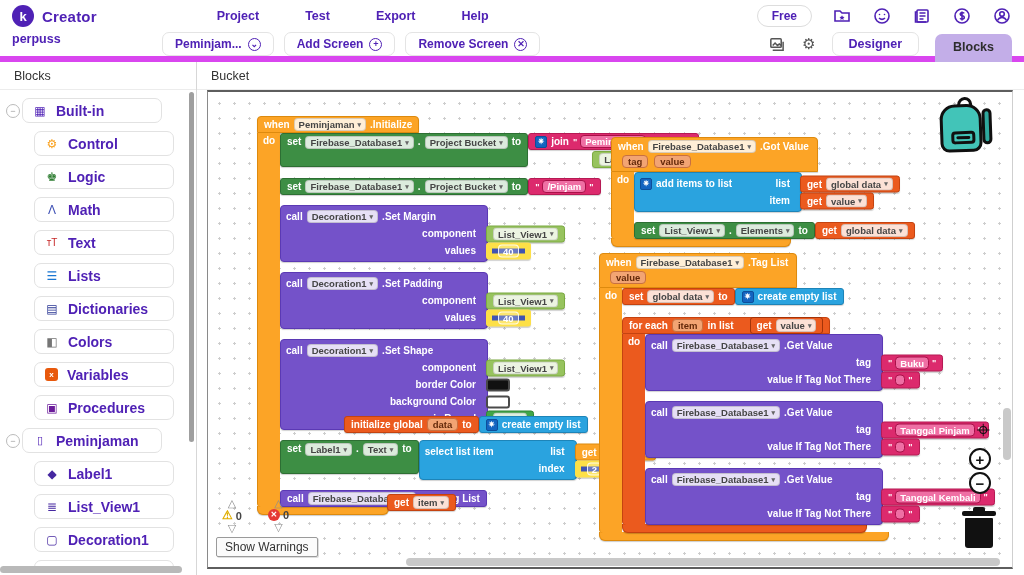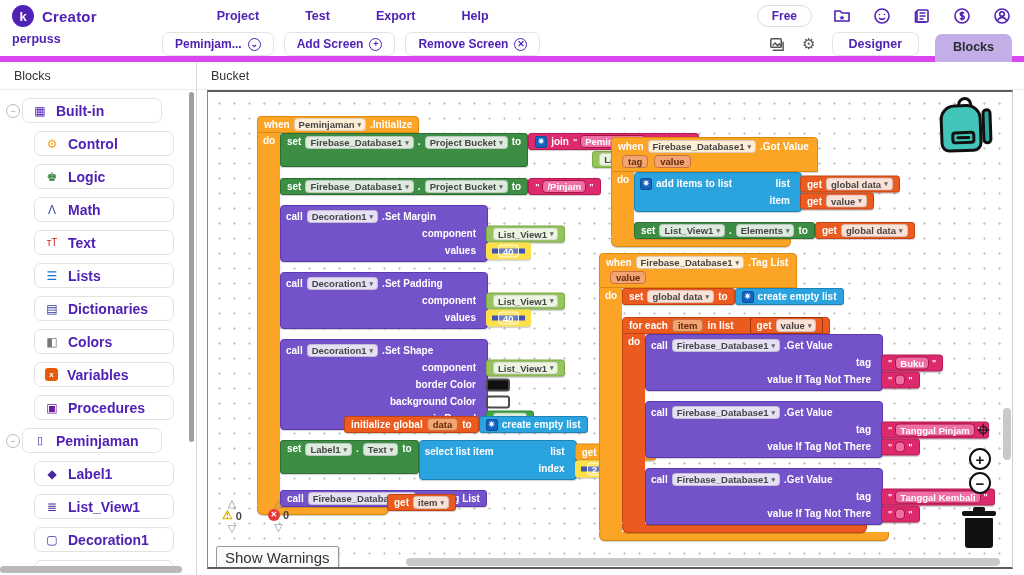--- a/index.html
+++ b/index.html
@@ -109,22 +109,22 @@
   .tall { height:34px; align-items:flex-start; padding-top:2px; }
   
   .warn { position:absolute; font-size:11px; color:#444; }
   .wcols { display:flex; gap:26px; margin-left:6px; }
   .wcol { display:flex; flex-direction:column; align-items:center; line-height:1.1; }
   .tri { color:#8d8d8d; font-size:11px; }
   .wrow { display:flex; align-items:center; gap:3px; font-weight:bold; }
   .wicon { color:#e0ae00; font-size:12px; }
   .eicon { width:12px; height:12px; border-radius:50%; background:#e53935; color:#fff; font-size:8px;
     display:inline-flex; align-items:center; justify-content:center; font-weight:bold; }
-  .showwarn { margin-top:12px; border:1px solid #9a9a9a; background:#fbfbfb; border-radius:2px;
-    padding:2px 8px; font-size:15px; color:#333; box-shadow:1px 1px 0 #ddd; }
+  .showwarn { margin-top:3px; border:1px solid #9a9a9a; background:#fbfbfb; border-radius:2px;
+    padding:2px 8px; font-size:12px; color:#333; box-shadow:1px 1px 0 #ddd; }
   
   .ctl { position:absolute; color:#111; }
   .zoomc { width:22px; height:22px; border:2px solid #111; border-radius:50%; background:#fff;
     display:flex; align-items:center; justify-content:center; font-size:15px; font-weight:bold; }
   .target { font-size:24px; line-height:1; }
   .trash-lid { width:34px; height:5px; background:#111; border-radius:2px; margin:0 auto; }
   .trash-knob { width:12px; height:4px; background:#111; margin:0 auto; border-radius:2px 2px 0 0; }
   .trash-body { width:28px; height:30px; background:#111; border-radius:1px 1px 3px 3px; margin:2px auto 0; }
   
   .backpack { position:absolute; width:56px; height:62px; transform:rotate(-2deg); }

